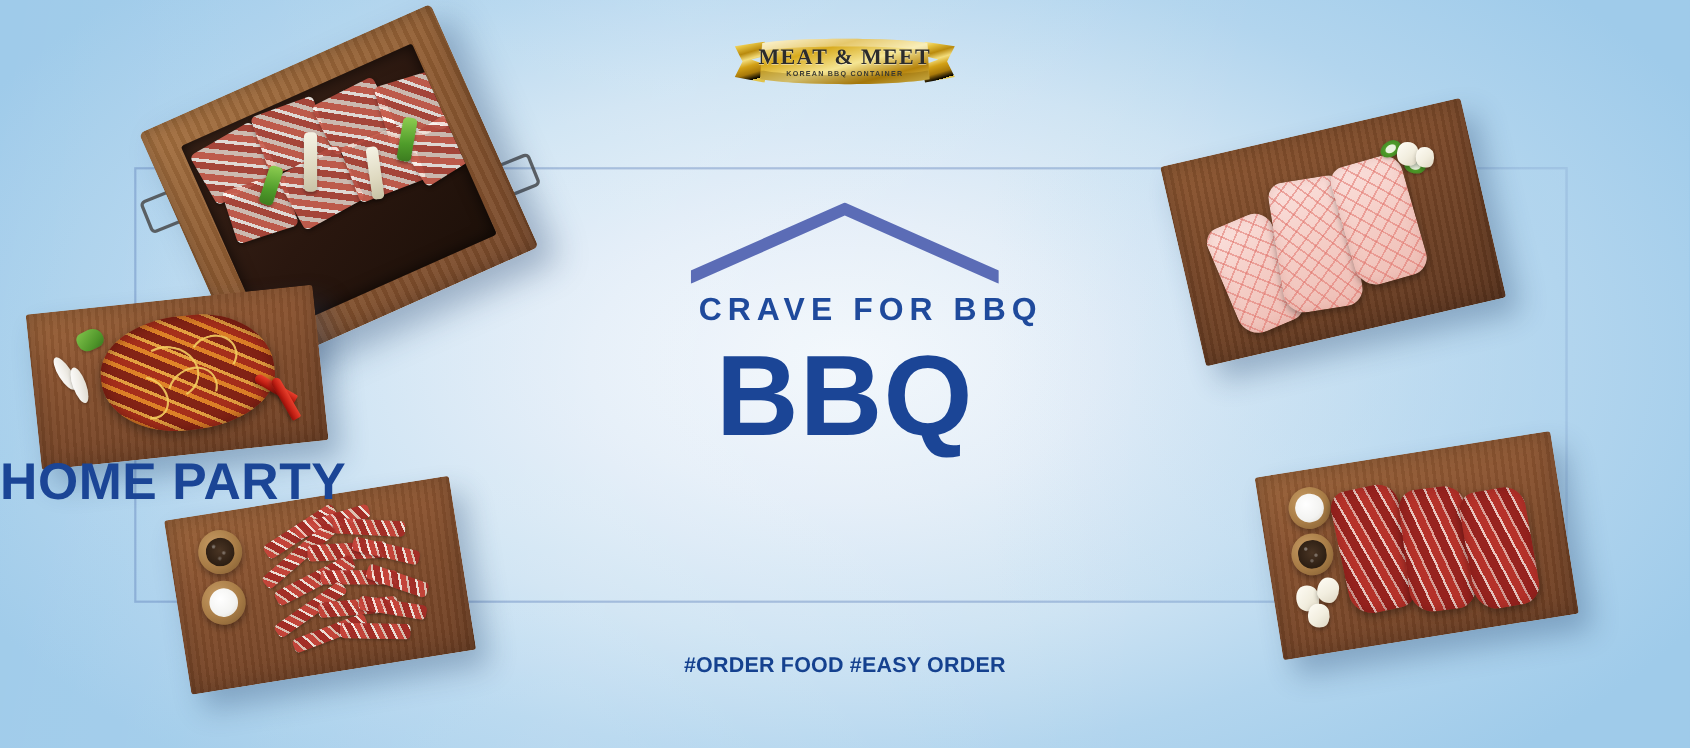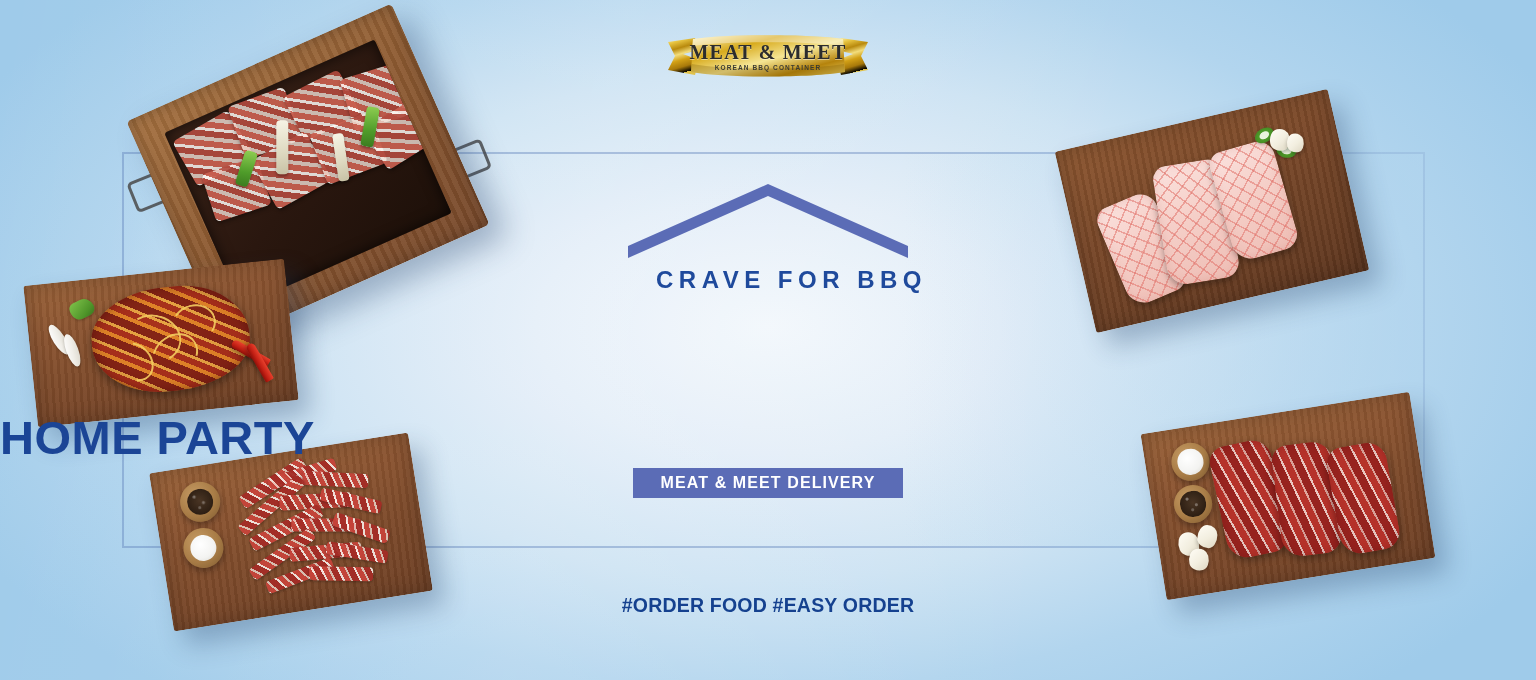--- a/index.html
+++ b/index.html
@@ -57,21 +57,21 @@
   .hero{
     position:absolute;left:0;top:0;width:1536px;height:680px;
     pointer-events:none;
   }
   .roof{
     position:absolute;left:628px;top:184px;width:280px;height:74px;
   }
   .roof svg{display:block;}
   .crave{
     position:absolute;left:0;right:0;top:268px;text-align:center;
-    font-size:24px;font-weight:bold;letter-spacing:5.5px;
+    font-size:29px;font-weight:bold;letter-spacing:5.5px;
     color:#1f4a9c;line-height:1;padding-left:47px;
   }
   .bbq-big{
     position:absolute;left:0;right:0;top:306px;text-align:center;
     font-size:104px;font-weight:bold;letter-spacing:1px;
     color:#1b4596;line-height:1.05;
   }
   .home-party{
     position:absolute;left:0;right:0;top:414px;text-align:left;
     font-size:47px;font-weight:bold;letter-spacing:0.5px;
@@ -384,25 +384,23 @@
 
   <div class="hero">
 
     <div class="roof">
       <svg width="280" height="74" viewBox="0 0 280 74">
         <polygon points="140,0 280,62 280,74 140,12 0,74 0,62" fill="#5b6cb6"></polygon>
       </svg>
     </div>
 
     <div class="crave">CRAVE FOR BBQ</div>
+    <div class="bbq-big">BBQ</div>
     <div class="home-party">HOME PARTY</div>
 
-    <div class="badge">
-      <span>MEAT &amp; MEET DELIVERY</span>
-    </div>
 
     <div class="tagline">
       <div>#ORDER FOOD #EASY ORDER</div>
     </div>
 
   </div>
 
 </div>
 
 </body></html>

